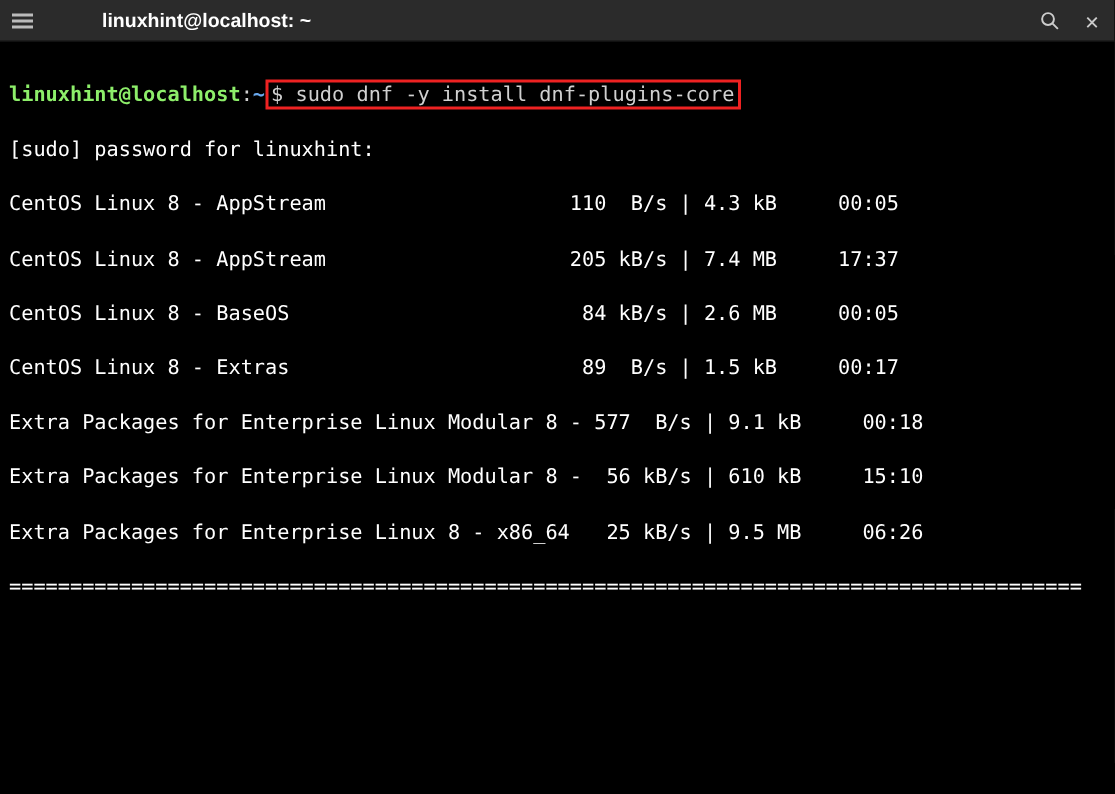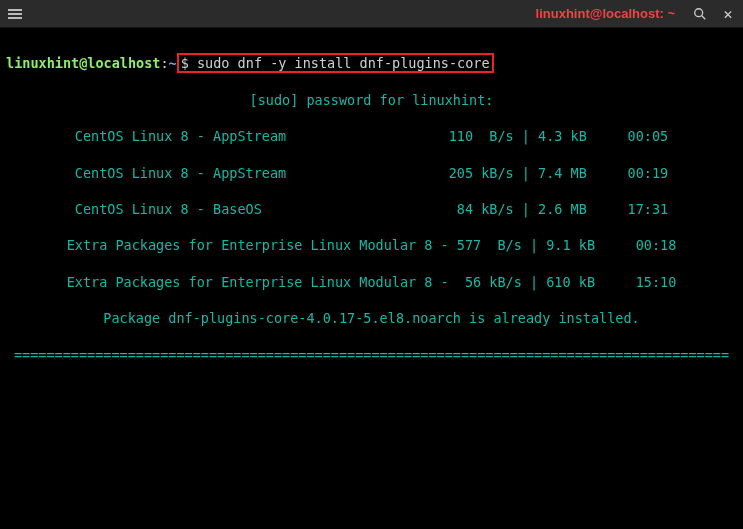--- a/index.html
+++ b/index.html
@@ -16,25 +16,25 @@
       background: #2b2b2b;
       height: 28px;
       display: flex;
       align-items: center;
       padding: 0 8px;
       border-bottom: 1px solid #111;
     }
     .titlebar-left { width: 60px; display:flex; align-items:center; }
     .titlebar-title {
       flex: 1;
-      text-align: right;
+      text-align: left;
       font-family: sans-serif;
       font-size: 13px;
       font-weight: 600;
-      color: #ef4444;
+      color: #ffffff;
     }
     .titlebar-right { width: 60px; display:flex; justify-content:flex-end; gap:14px; align-items:center; }
     .win-btn { width:14px; height:14px; display:inline-flex; align-items:center; justify-content:center; color:#ccc; cursor:pointer; font-size:13px; }
     .win-btn.close { font-weight:bold; font-size:15px; }
     .hamburger { display:inline-flex; flex-direction:column; gap:2px; }
     .hamburger span { display:block; width:14px; height:2px; background:#bbb; }
     .terminal {
       padding: 8px 6px;
       line-height: 1.35;
       white-space: pre;
@@ -44,21 +44,21 @@
     .prompt-user { color: #8dee6a; font-weight: bold; }
     .prompt-colon { color:#d0d0d0; }
     .prompt-path { color:#6aa9ee; font-weight: bold; }
     .cmdline {
       border: 2px solid #e22;
       padding: 0 2px;
       display: inline;
     }
     .cmd-dollar { color:#d0d0d0; }
     .cmd-text { color:#d0d0d0; }
-    .line { color:#14b8a6;text-align:center; }
+    .line { color:#ffffff; }
     .row { display:block; }
   </style>
 </head>
 <body>
 
 <div class="titlebar">
   <div class="titlebar-left">
     <span class="win-btn">
       <span class="hamburger">
           <span></span>
@@ -76,25 +76,26 @@
         </svg>
     </span>
     <span class="win-btn close">✕</span>
   </div>
 </div>
 
 <div class="terminal">
 <span class="row"><span class="prompt-user">linuxhint@localhost</span><span class="prompt-colon">:</span><span class="prompt-path">~</span><span class="cmdline"><span class="cmd-dollar">$ </span><span class="cmd-text">sudo dnf -y install dnf-plugins-core</span></span></span>
 <span class="line row">[sudo] password for linuxhint:</span>
 <span class="line row">CentOS Linux 8 - AppStream                    110  B/s | 4.3 kB     00:05</span>
-<span class="line row">CentOS Linux 8 - AppStream                    205 kB/s | 7.4 MB     00:19</span>
-<span class="line row">CentOS Linux 8 - BaseOS                        84 kB/s | 2.6 MB     17:31</span>
+<span class="line row">CentOS Linux 8 - AppStream                    205 kB/s | 7.4 MB     17:37</span>
+<span class="line row">CentOS Linux 8 - BaseOS                        84 kB/s | 2.6 MB     00:05</span>
+<span class="line row">CentOS Linux 8 - Extras                        89  B/s | 1.5 kB     00:17</span>
 <span class="line row">Extra Packages for Enterprise Linux Modular 8 - 577  B/s | 9.1 kB     00:18</span>
 <span class="line row">Extra Packages for Enterprise Linux Modular 8 -  56 kB/s | 610 kB     15:10</span>
-<span class="line row">Package dnf-plugins-core-4.0.17-5.el8.noarch is already installed.</span>
+<span class="line row">Extra Packages for Enterprise Linux 8 - x86_64   25 kB/s | 9.5 MB     06:26</span>
 <span class="line row">========================================================================================</span>
 
 
 
 
 
 <span class="line row"></span>
 
 
 

